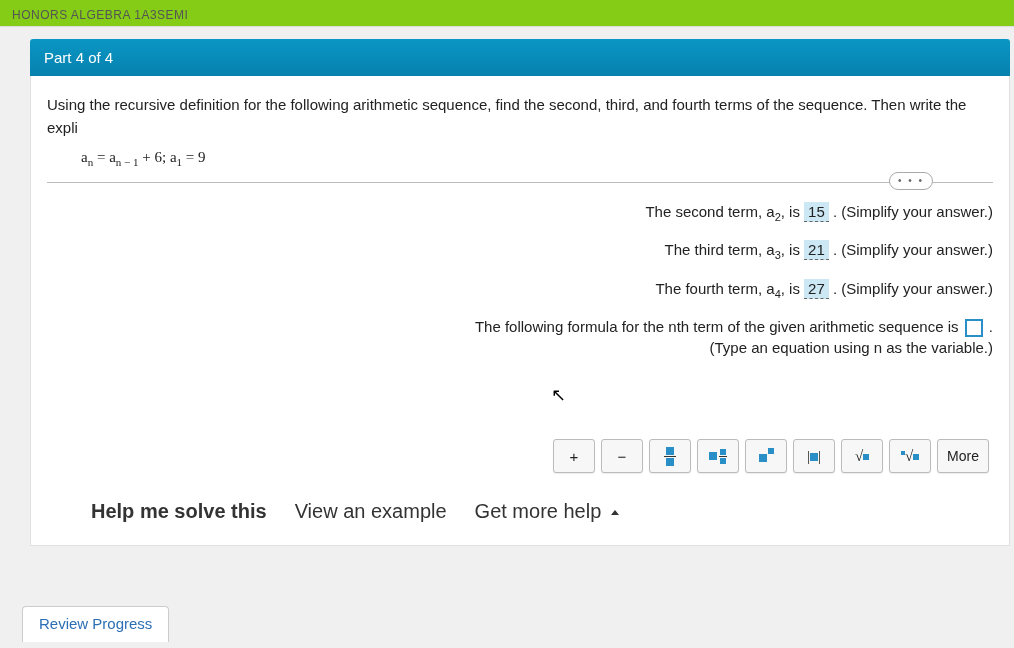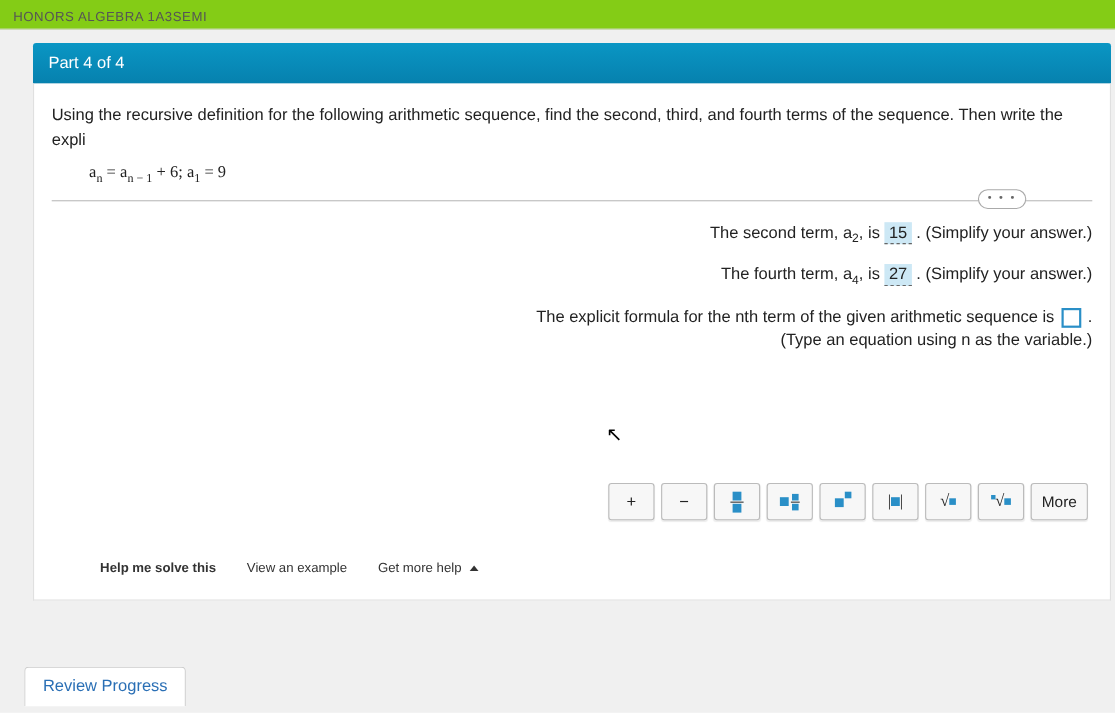--- a/index.html
+++ b/index.html
@@ -136,21 +136,21 @@
     .sq-sm { width: 6px; height: 6px; background: #2a8fc7; display: inline-block; }
     .help-row {
       position: absolute;
       bottom: 22px;
       left: 60px;
       display: flex;
       gap: 28px;
       align-items: baseline;
     }
     .help-link {
-      font-size: 12px;
+      font-size: 20px;
       font-weight: 600;
       color: #333;
       cursor: pointer;
       margin-top: 20px;
     }
     .help-link.sub-link { font-weight: 400; }
     .caret-up {
       display: inline-block;
       width: 0; height: 0;
       border-left: 4px solid transparent;
@@ -199,27 +199,30 @@
 
     <div style="position:relative;">
       <hr class="divider">
       <div class="dots-pill">• • •</div>
     </div>
 
     <div class="answer-line">
       <span>The second term, a</span><span class="sub">2</span><span>, is </span><span class="ans-val">15</span><span> . (Simplify your answer.)</span>
     </div>
 
+    <div class="answer-line">
+      <span>The third term, a</span><span class="sub">3</span><span>, is </span><span class="ans-val">21</span><span> . (Simplify your answer.)</span>
+    </div>
 
     <div class="answer-line">
       <span>The fourth term, a</span><span class="sub">4</span><span>, is </span><span class="ans-val">27</span><span> . (Simplify your answer.)</span>
     </div>
 
     <div class="answer-line">
-      <span>The explicit formula for the nth term of the given arithmetic sequence is </span>
+      <span>The following formula for the nth term of the given arithmetic sequence is </span>
       <span class="empty-box"></span>
       <span>.</span><br>
       <span>(Type an equation using n as the variable.)</span>
     </div>
 
     <span class="cursor-arrow" style="left:520px; top:308px;">↖</span>
 
     <div class="palette">
       <div class="pal-btn">+</div>
       <div class="pal-btn">−</div>

